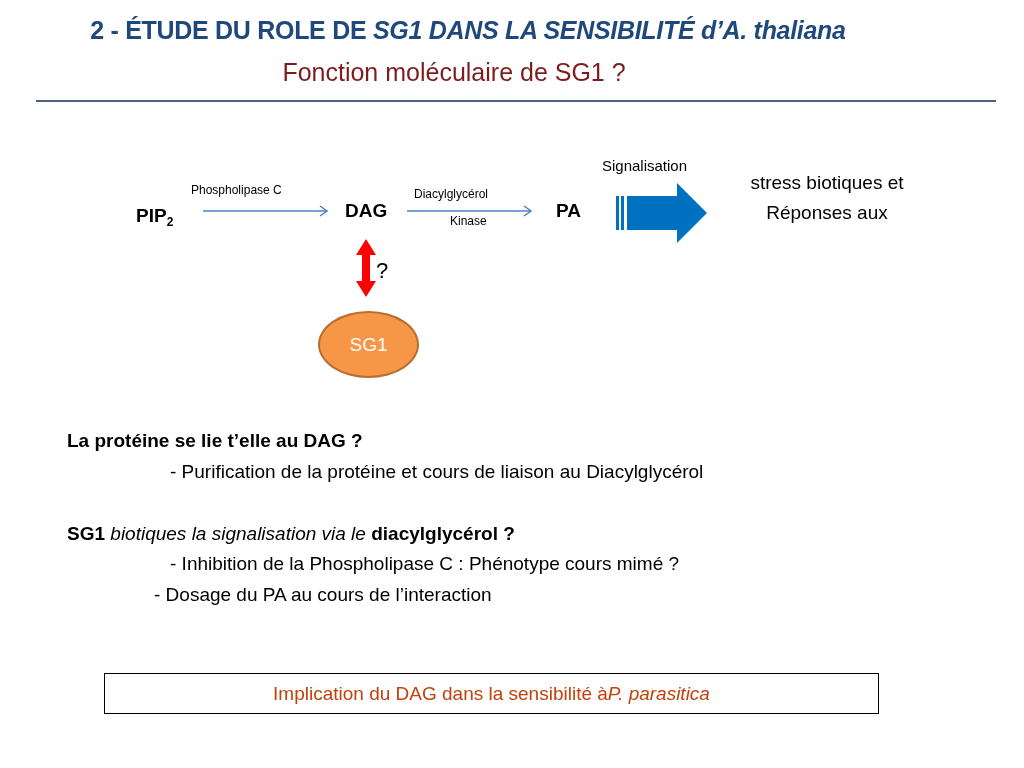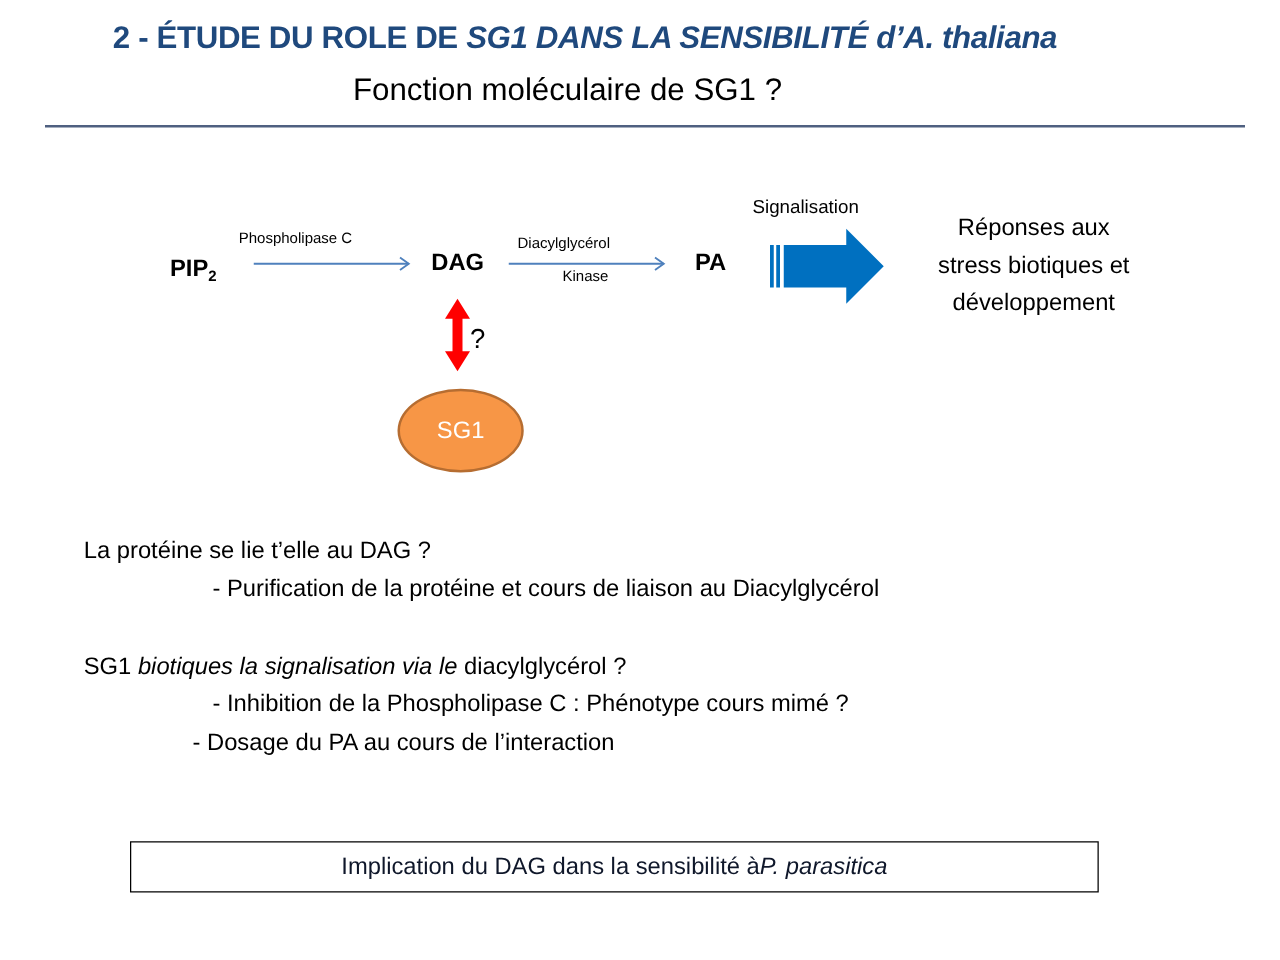--- a/index.html
+++ b/index.html
@@ -11,46 +11,46 @@
   }
   .abs { position: absolute; }
   .title1 {
     left: 0; width: 936px; top: 16px; text-align: center;
     font-size: 25px; font-weight: bold; color: #1F497D; letter-spacing: -0.3px;
     white-space: nowrap;
   }
   .title1 i { font-style: italic; }
   .title2 {
     left: 0; width: 908px; top: 58px; text-align: center;
-    font-size: 25px; color: #000000; white-space: nowrap;
+    font-size: 25px; color: #7f1d1d; white-space: nowrap;
   }
   .rule {
     left: 36px; top: 100px; width: 960px; height: 0;
     border-top: 2px solid #4F6080;
   }
   .node { font-weight: bold; font-size: 19px; white-space: nowrap; }
   .small { font-size: 12px; white-space: nowrap; }
   .sub { font-size: 12px; vertical-align: -4px; }
   .resp {
     left: 720px; top: 168px; width: 214px; text-align: center;
     font-size: 19px; line-height: 30px;
   }
   .sg1 {
     left: 318px; top: 311px; width: 97px; height: 63px; border-radius: 50%;
     background: #F79646; border: 2px solid #B66D31;
     display: flex; align-items: center; justify-content: center;
     color: #ffffff; font-size: 19px;
   }
   .body-text { font-size: 19px; white-space: nowrap; }
-  .bold { font-weight: normal; text-align: center; }
+  .bold { font-weight: bold; text-align: center; }
   .conclusion {
     left: 104px; top: 673px; width: 773px; height: 39px;
     border: 1.5px solid #000; background: #fff;
     display: flex; align-items: center; justify-content: center;
-    color: #0f172a; font-size: 19px; white-space: nowrap;
+    color: #c2410c; font-size: 19px; white-space: nowrap;
   }
   .conclusion i { font-style: italic; }
 </style>
 </head>
 <body>
 
 <div class="abs title1"><span>2 - ÉTUDE DU ROLE DE </span><i>SG1 DANS LA SENSIBILITÉ d’A. thaliana</i></div>
 <div class="abs title2">Fonction moléculaire de SG1 ?</div>
 <div class="abs rule"></div>
 
@@ -77,23 +77,22 @@
 
 <div class="abs small" style="left:602px; top:157px; font-size:15px;">Signalisation</div>
 
 <svg class="abs" style="left:612px; top:180px;" width="100" height="66">
   <rect x="4" y="16" width="3" height="34" fill="#0070C0"></rect>
   <rect x="9" y="16" width="3" height="34" fill="#0070C0"></rect>
   <polygon points="15,16 65,16 65,3 95,33 65,63 65,50 15,50" fill="#0070C0"></polygon>
 </svg>
 
 <div class="abs resp">
+  <div>stress biotiques et</div>
   <div>Réponses aux</div>
-  <div>stress biotiques et</div>
-  <div>développement</div>
 </div>
 
 <svg class="abs" style="left:354px; top:238px;" width="24" height="60">
   <polygon points="12,1 22,17 16,17 16,43 22,43 12,59 2,43 8,43 8,17 2,17" fill="#FF0000"></polygon>
 </svg>
 <div class="abs" style="left:376px; top:258px; font-size:22px;">?</div>
 
 <div class="abs sg1">
     <span>SG1</span>
   </div>

